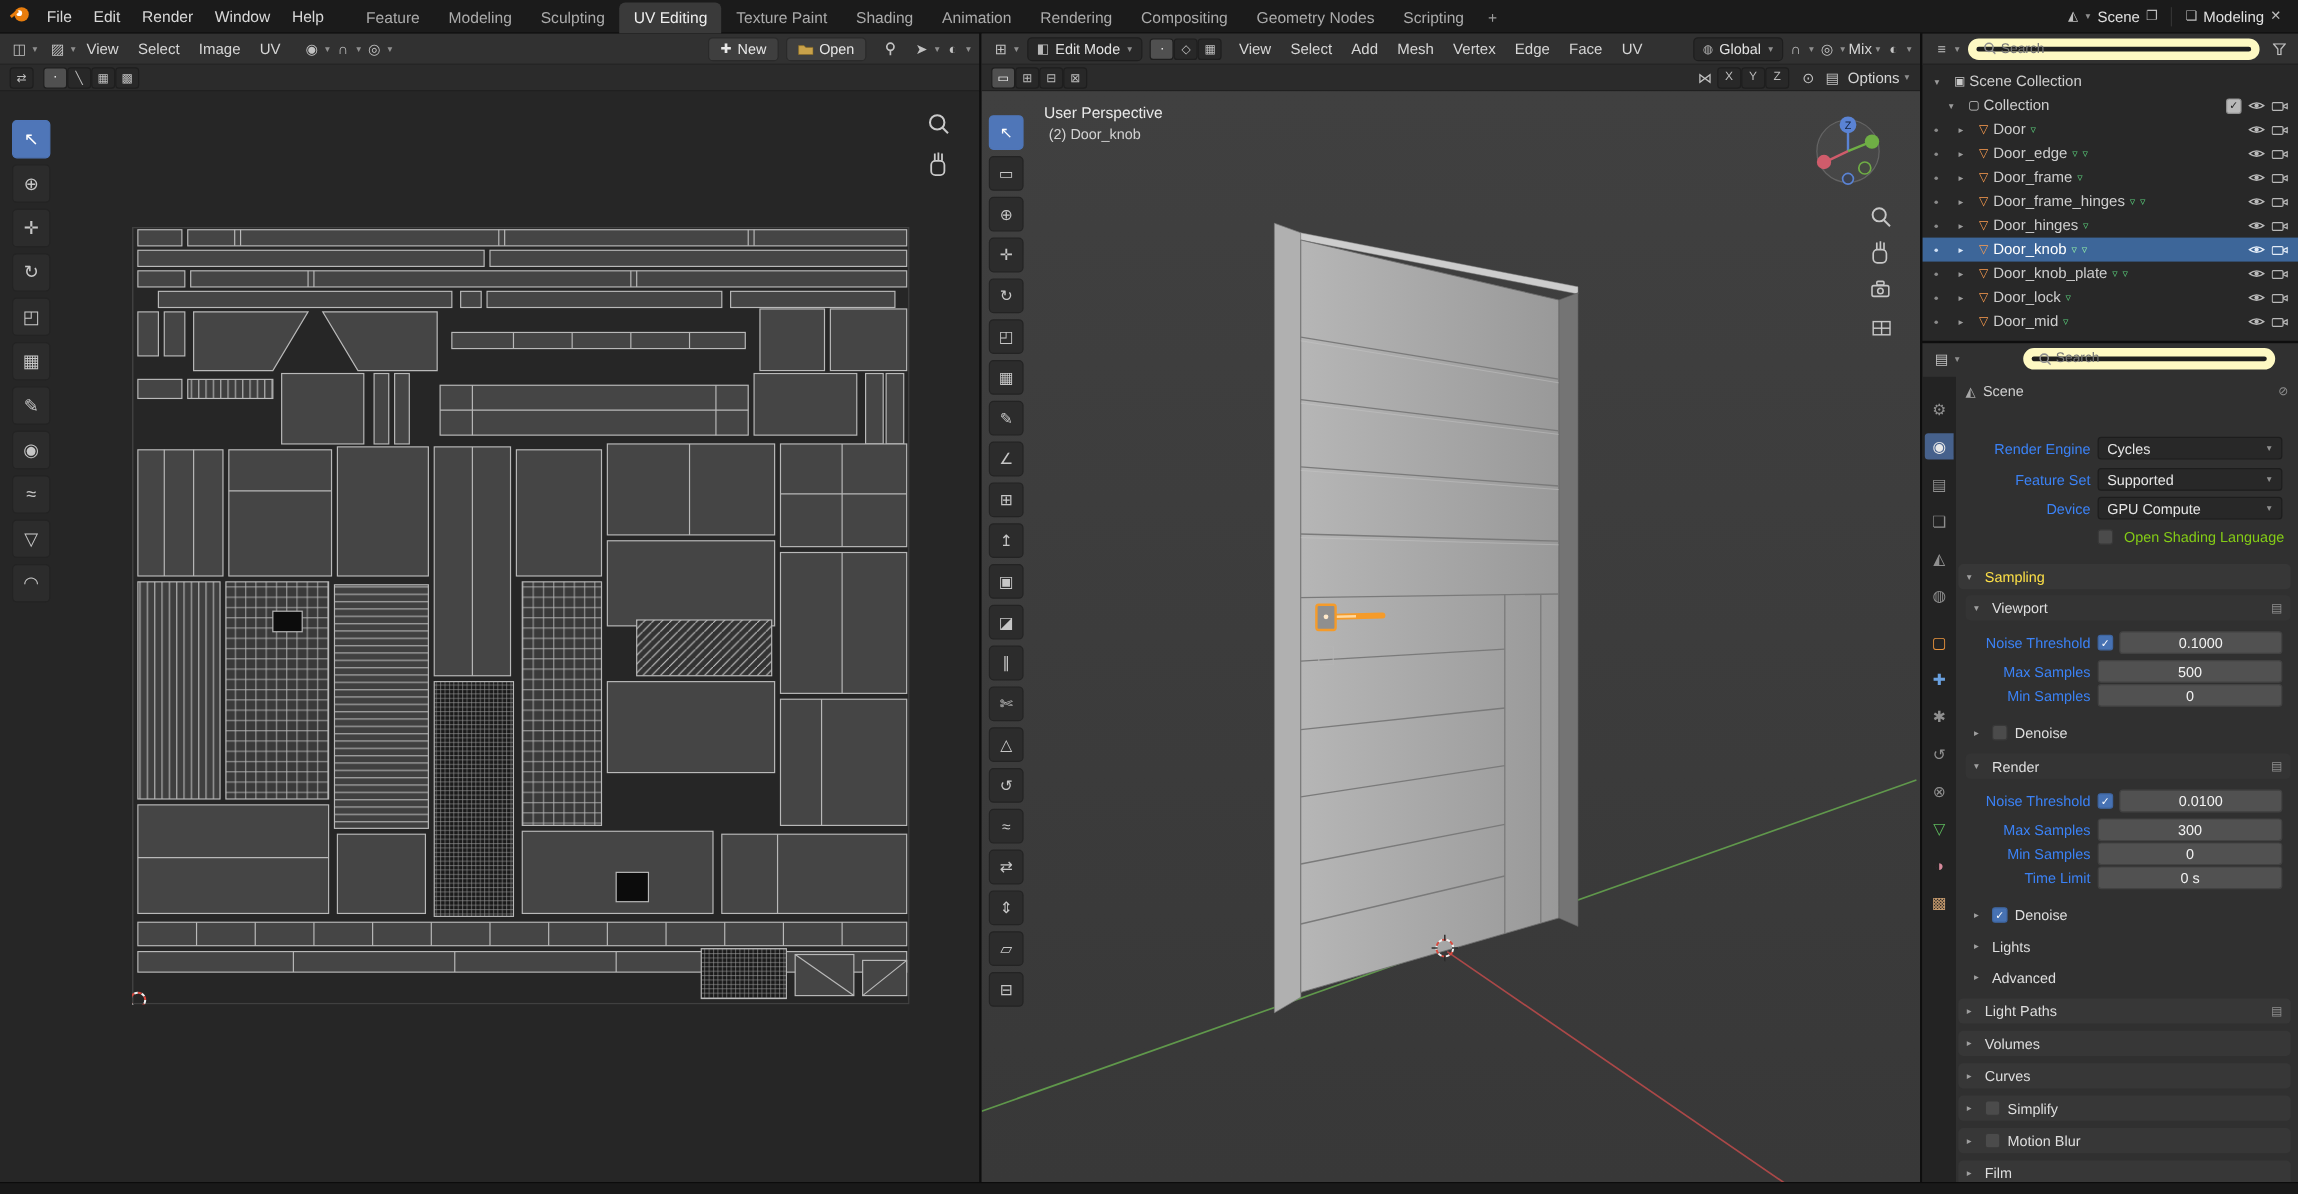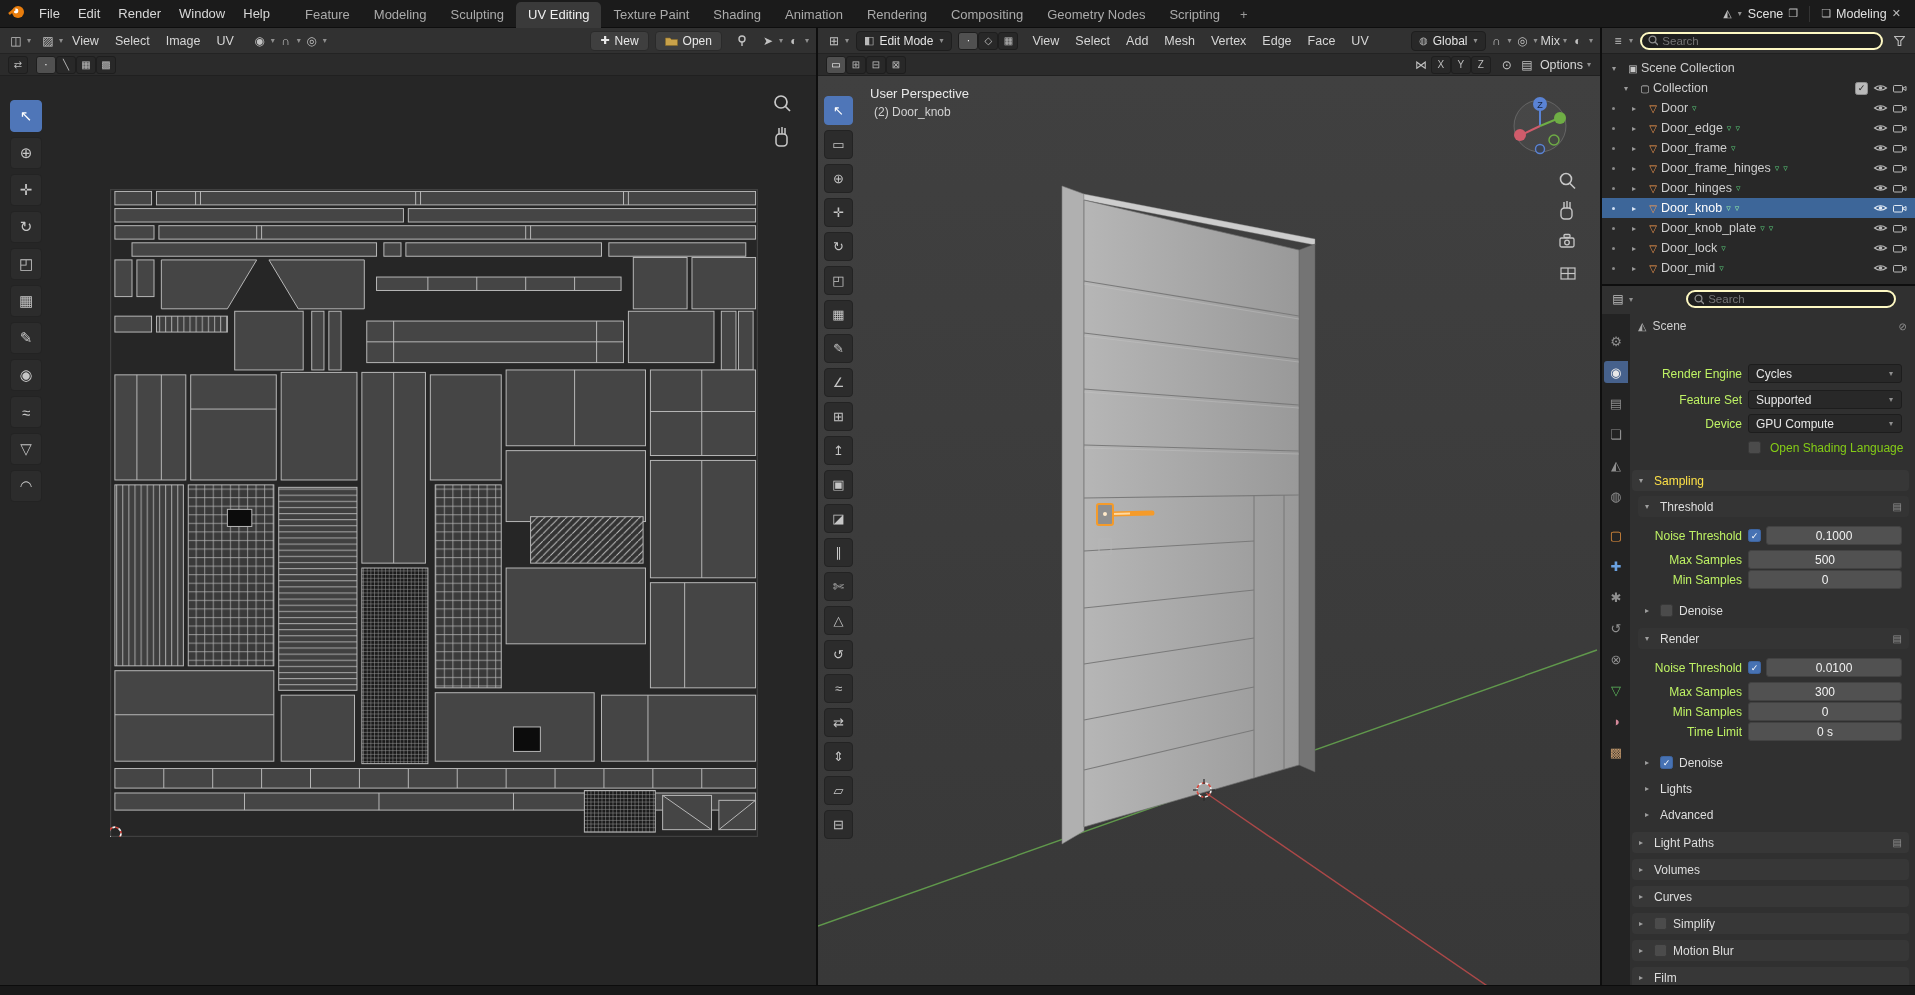--- a/index.html
+++ b/index.html
@@ -38,42 +38,42 @@
   .tbtn.active{background:#4f76b8;border-color:#4f76b8;color:#fff}
 
   
   .viewport{position:absolute;left:818px;top:28px;width:782px;height:957px;background:#3b3b3b;overflow:hidden}
   .vcanvas{position:absolute;left:0;top:48px;right:0;bottom:0}
 
   
   .right-col{position:absolute;left:1602px;top:28px;width:313px;height:957px}
   .outliner{position:absolute;left:0;top:0;width:313px;height:256px;background:#282828;overflow:hidden}
   .ol-head{position:absolute;left:0;top:0;right:0;height:26px;background:#313131;display:flex;align-items:center;padding:0 6px;border-bottom:1px solid #202020}
-  .search{position:relative;display:flex;align-items:center;background:#1f1f1f;border:2px solid #fef9c3;border-radius:10px;height:18px;flex:1;margin:0 6px;padding:0 6px;gap:4px}
+  .search{position:relative;display:flex;align-items:center;background:#1f1f1f;border:7px solid #fef9c3;border-radius:10px;height:18px;flex:1;margin:0 6px;padding:0 6px;gap:4px}
   .search input{background:transparent;border:none;outline:none;color:#bdbdbd;font-size:11.5px;width:100%;font-family:"Liberation Sans",sans-serif}
   .orow{position:absolute;left:0;right:0;height:20px;display:flex;align-items:center;font-size:12.5px;color:#cdcdcd;padding:0 8px 0 10px}
   .orow.sel{background:#3d6699;color:#fff}
   .odot{width:3px;height:3px;border-radius:50%;background:#8a8a8a;margin-right:5px}
   .oarrow{width:13px;font-size:8px;color:#9b9b9b}
   .omesh{font-size:10px;color:#ff9e4f;width:16px;text-align:center}
   .ocoll{font-size:10px;color:#c9c9c9;width:16px;text-align:center}
   .badge{font-size:9px;color:#58c878;margin-left:4px}
   .ospace{flex:1}
   .indent1{width:12px}
 
   
   .props{position:absolute;left:0;top:258px;width:313px;height:699px;background:#303030;overflow:hidden}
   .p-head{position:absolute;left:0;top:0;right:0;height:26px;display:flex;align-items:center;padding:0 6px}
   .p-crumb{position:absolute;left:28px;top:28px;right:0;height:24px;display:flex;align-items:center;gap:6px;padding:0 8px;font-size:12px;color:#cfcfcf}
   .tabstrip{position:absolute;left:0;top:28px;bottom:0;width:28px;background:#232323;display:flex;flex-direction:column;align-items:center;padding-top:16px;gap:9px}
   .ptab{width:24px;height:22px;display:flex;align-items:center;justify-content:center;font-size:13px;color:#8f8f8f;border-radius:3px 0 0 3px}
   .ptab.active{background:#46618c;color:#e8e8e8}
   .pcontent{position:absolute;left:28px;top:54px;right:0;bottom:0;font-size:12px}
   .prow{position:absolute;left:0;right:0;height:20px}
-  .plbl{position:absolute;left:0;width:112px;text-align:right;color:#bef264;line-height:20px}
+  .plbl{position:absolute;left:0;width:112px;text-align:right;color:#3b82f6;line-height:20px}
   .fld{position:absolute;left:118px;width:154px;height:19px;border-radius:3px;display:flex;align-items:center;font-size:12px}
   .fld.drop{background:#282828;border:1px solid #1d1d1d;padding:0 7px;color:#e6e6e6}
   .fld.drop .dchev{margin-left:auto}
   .fld.num{background:#515151;border:1px solid #424242;justify-content:center;color:#f2f2f2}
   .fld.shift{left:136px;width:136px}
   .chk{width:13px;height:13px;border-radius:2.5px;background:#4b4b4b;border:1px solid #383838;display:inline-flex;align-items:center;justify-content:center;font-size:9px;color:#fff}
   .chk.on{background:#4772b3;border-color:#3e65a0}
   .chk.lite{background:#b9b9b9;border-color:#8f8f8f;color:#222}
   .phead{position:absolute;left:2px;right:6px;height:21px;background:#373737;border-radius:4px;display:flex;align-items:center;gap:6px;padding:0 7px;color:#dedede;font-size:12px}
   .phead.sub{left:8px;background:#343434}
@@ -777,21 +777,21 @@
           <span style="position:absolute;left:140px;line-height:20px;color:#84cc16">Open Shading Language</span>
         </div>
 
         <div class="phead" style="top:130px">
           <span class="parw">▾</span>
           <span style="color:#fde047">Sampling</span>
         </div>
 
         <div class="phead sub" style="top:156px">
           <span class="parw">▾</span>
-          <span>Threshold</span>
+          <span>Viewport</span>
           <span class="pgrid">▤</span>
         </div>
         <div class="prow" style="top:186px">
           <span class="plbl">Noise Threshold</span>
           <span class="chk on" style="position:absolute;left:118px;top:3px">✓</span>
           <div class="fld num shift">
               <span>0.1000</span>
             </div>
         </div>
         <div class="prow" style="top:210px">

